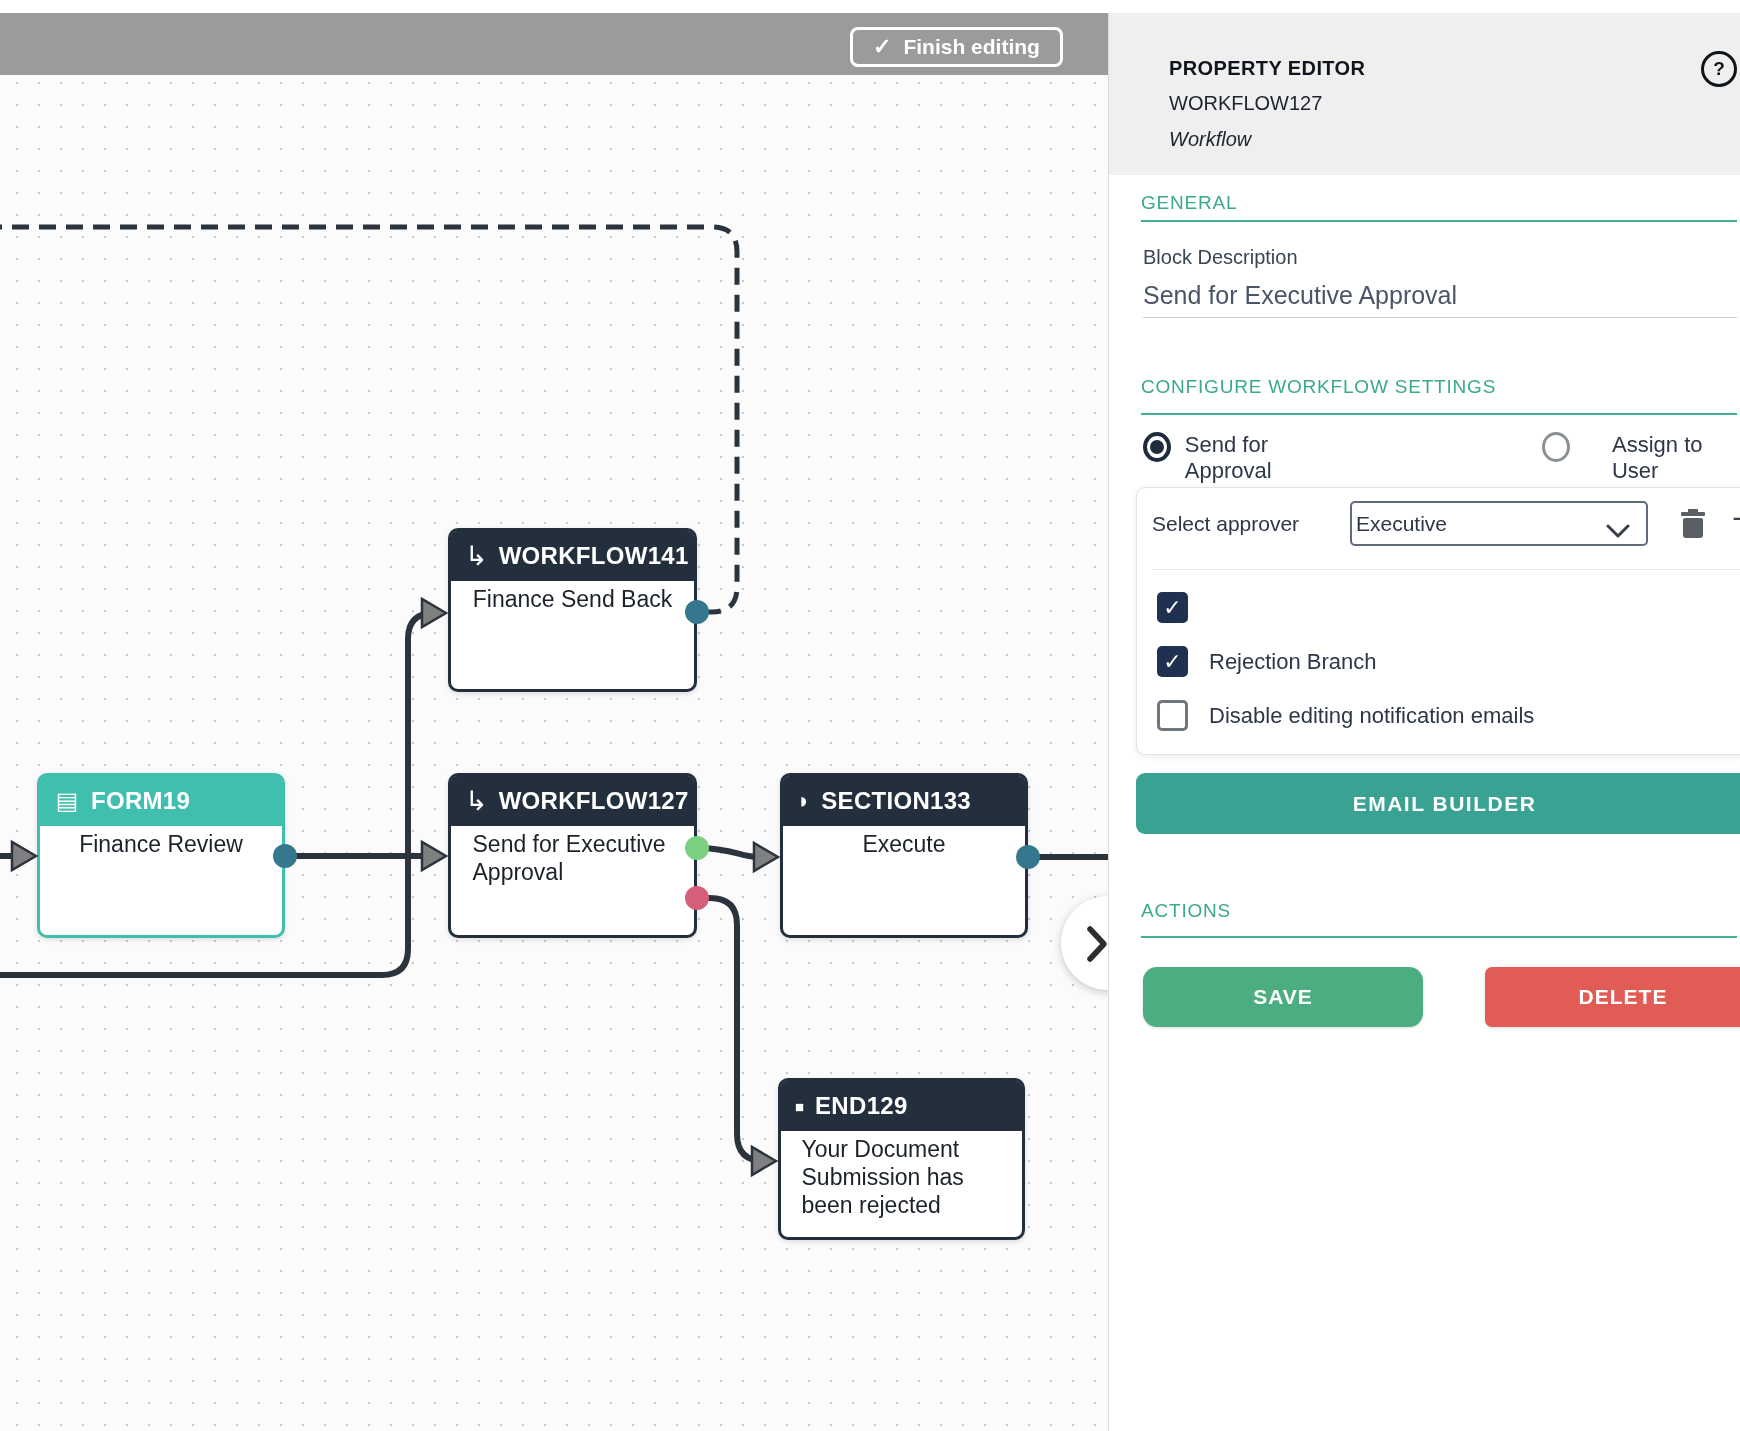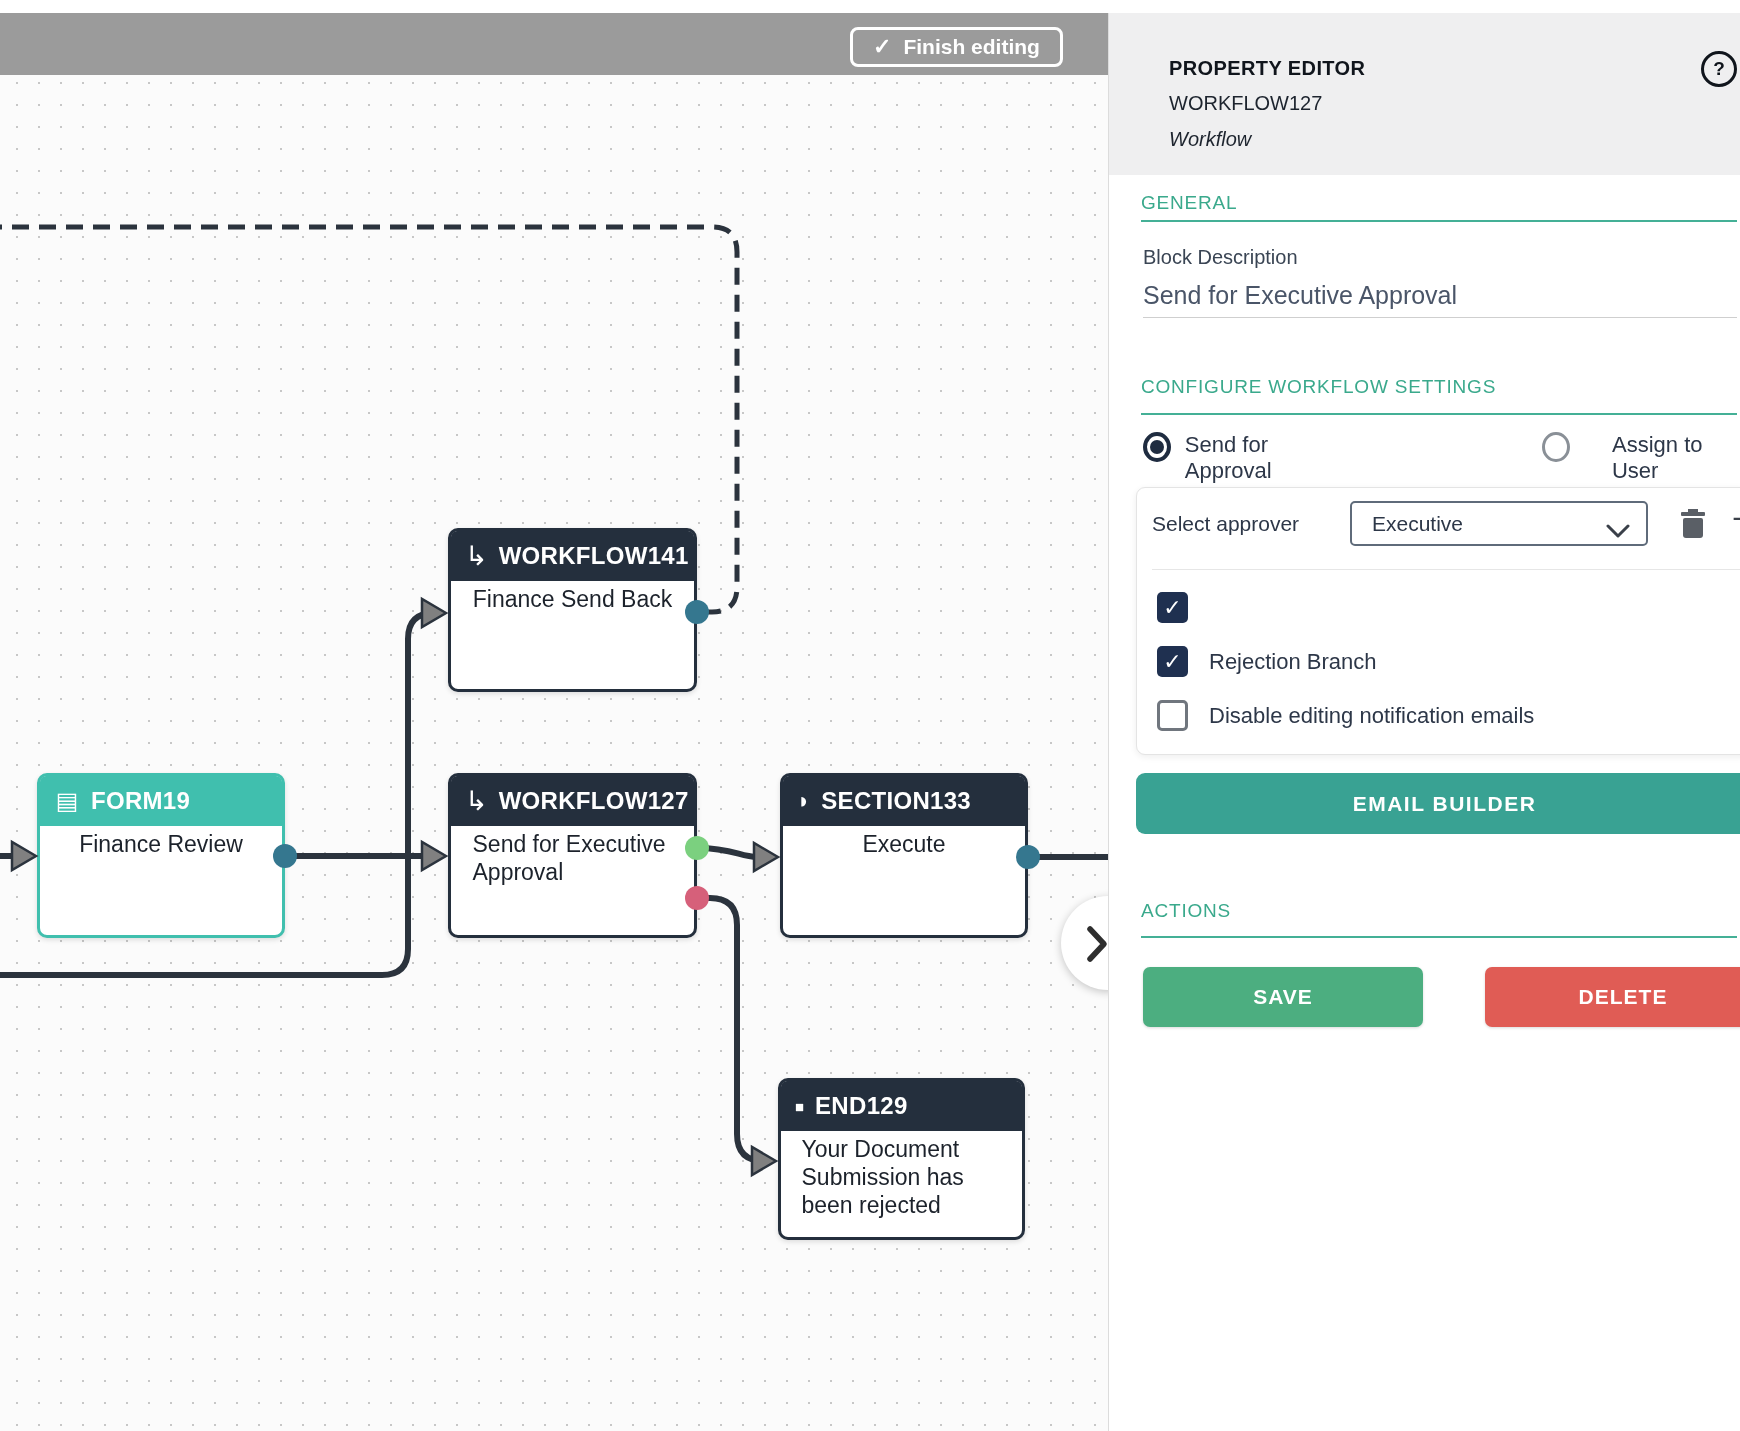--- a/index.html
+++ b/index.html
@@ -94,21 +94,21 @@
   
   .card{
     position:absolute;left:27px;top:487px;right:-12px;height:268px;box-sizing:border-box;
     background:#fff;border:1px solid #e4e4e4;border-radius:9px;box-shadow:0 2px 7px rgba(0,0,0,.07);
   }
   .approver-row{position:absolute;left:15px;top:13px;right:0;height:46px;display:flex;align-items:center;}
   .approver-label{font-size:21px;color:#2d3748;}
   .select-box{
     position:absolute;left:198px;top:0px;width:298px;height:45px;box-sizing:border-box;
     border:2px solid #5f6b7a;border-radius:5px;background:#fff;display:flex;align-items:center;
-    padding-left:20px;font-size:21px;color:#2d3748;cursor:pointer;
+    padding-left:4px;font-size:21px;color:#2d3748;cursor:pointer;
   }
   .select-chevron{position:absolute;right:16px;top:16px;}
   .trash{position:absolute;left:528px;top:8px;width:26px;height:30px;cursor:pointer;}
   .trash-lid{position:absolute;left:1px;top:3px;width:24px;height:4px;background:#5a5f66;border-radius:1px;}
   .trash-handle{position:absolute;left:8px;top:0;width:10px;height:4px;background:#5a5f66;}
   .trash-body{position:absolute;left:3px;top:9px;width:20px;height:20px;background:#5a5f66;border-radius:2px 2px 3px 3px;}
   .plus{position:absolute;left:580px;top:-2px;font-size:34px;color:#3a4049;font-weight:400;cursor:pointer;}
   .card-divider{position:absolute;left:15px;right:0;top:81px;border-top:1px solid #e6e6e6;}
   .cb-row{position:absolute;left:20px;display:flex;align-items:center;gap:21px;cursor:pointer;}
   .cb-row1{top:104px;} .cb-row2{top:158px;} .cb-row3{top:212px;}
@@ -117,21 +117,21 @@
   .checkbox.off{background:#fff;border:3px solid #70767e;}
   .cb-label{font-size:22px;color:#2d3748;}
   
   .email-builder-btn{
     position:absolute;left:27px;right:-12px;top:773px;height:61px;background:#39a293;border-radius:9px;
     display:flex;align-items:center;justify-content:center;color:#fff;font-size:21px;font-weight:bold;
     letter-spacing:1.5px;cursor:pointer;border:none;
   }
   
   .save-btn{
-    position:absolute;left:34px;top:967px;width:280px;height:60px;background:#4cae80;border-radius:7px;
+    position:absolute;left:34px;top:967px;width:280px;height:60px;background:#4cae80;border-radius:14px;
     display:flex;align-items:center;justify-content:center;color:#fff;font-size:21px;font-weight:bold;
     letter-spacing:1px;cursor:pointer;border:none;box-shadow:0 1px 3px rgba(0,0,0,.15);
   }
   .delete-btn{
     position:absolute;left:376px;right:-20px;top:967px;height:60px;background:#e05c55;border-radius:7px;
     display:flex;align-items:center;justify-content:center;color:#fff;font-size:21px;font-weight:bold;
     letter-spacing:1px;cursor:pointer;border:none;box-shadow:0 1px 3px rgba(0,0,0,.15);
   }
 </style>
 </head>

